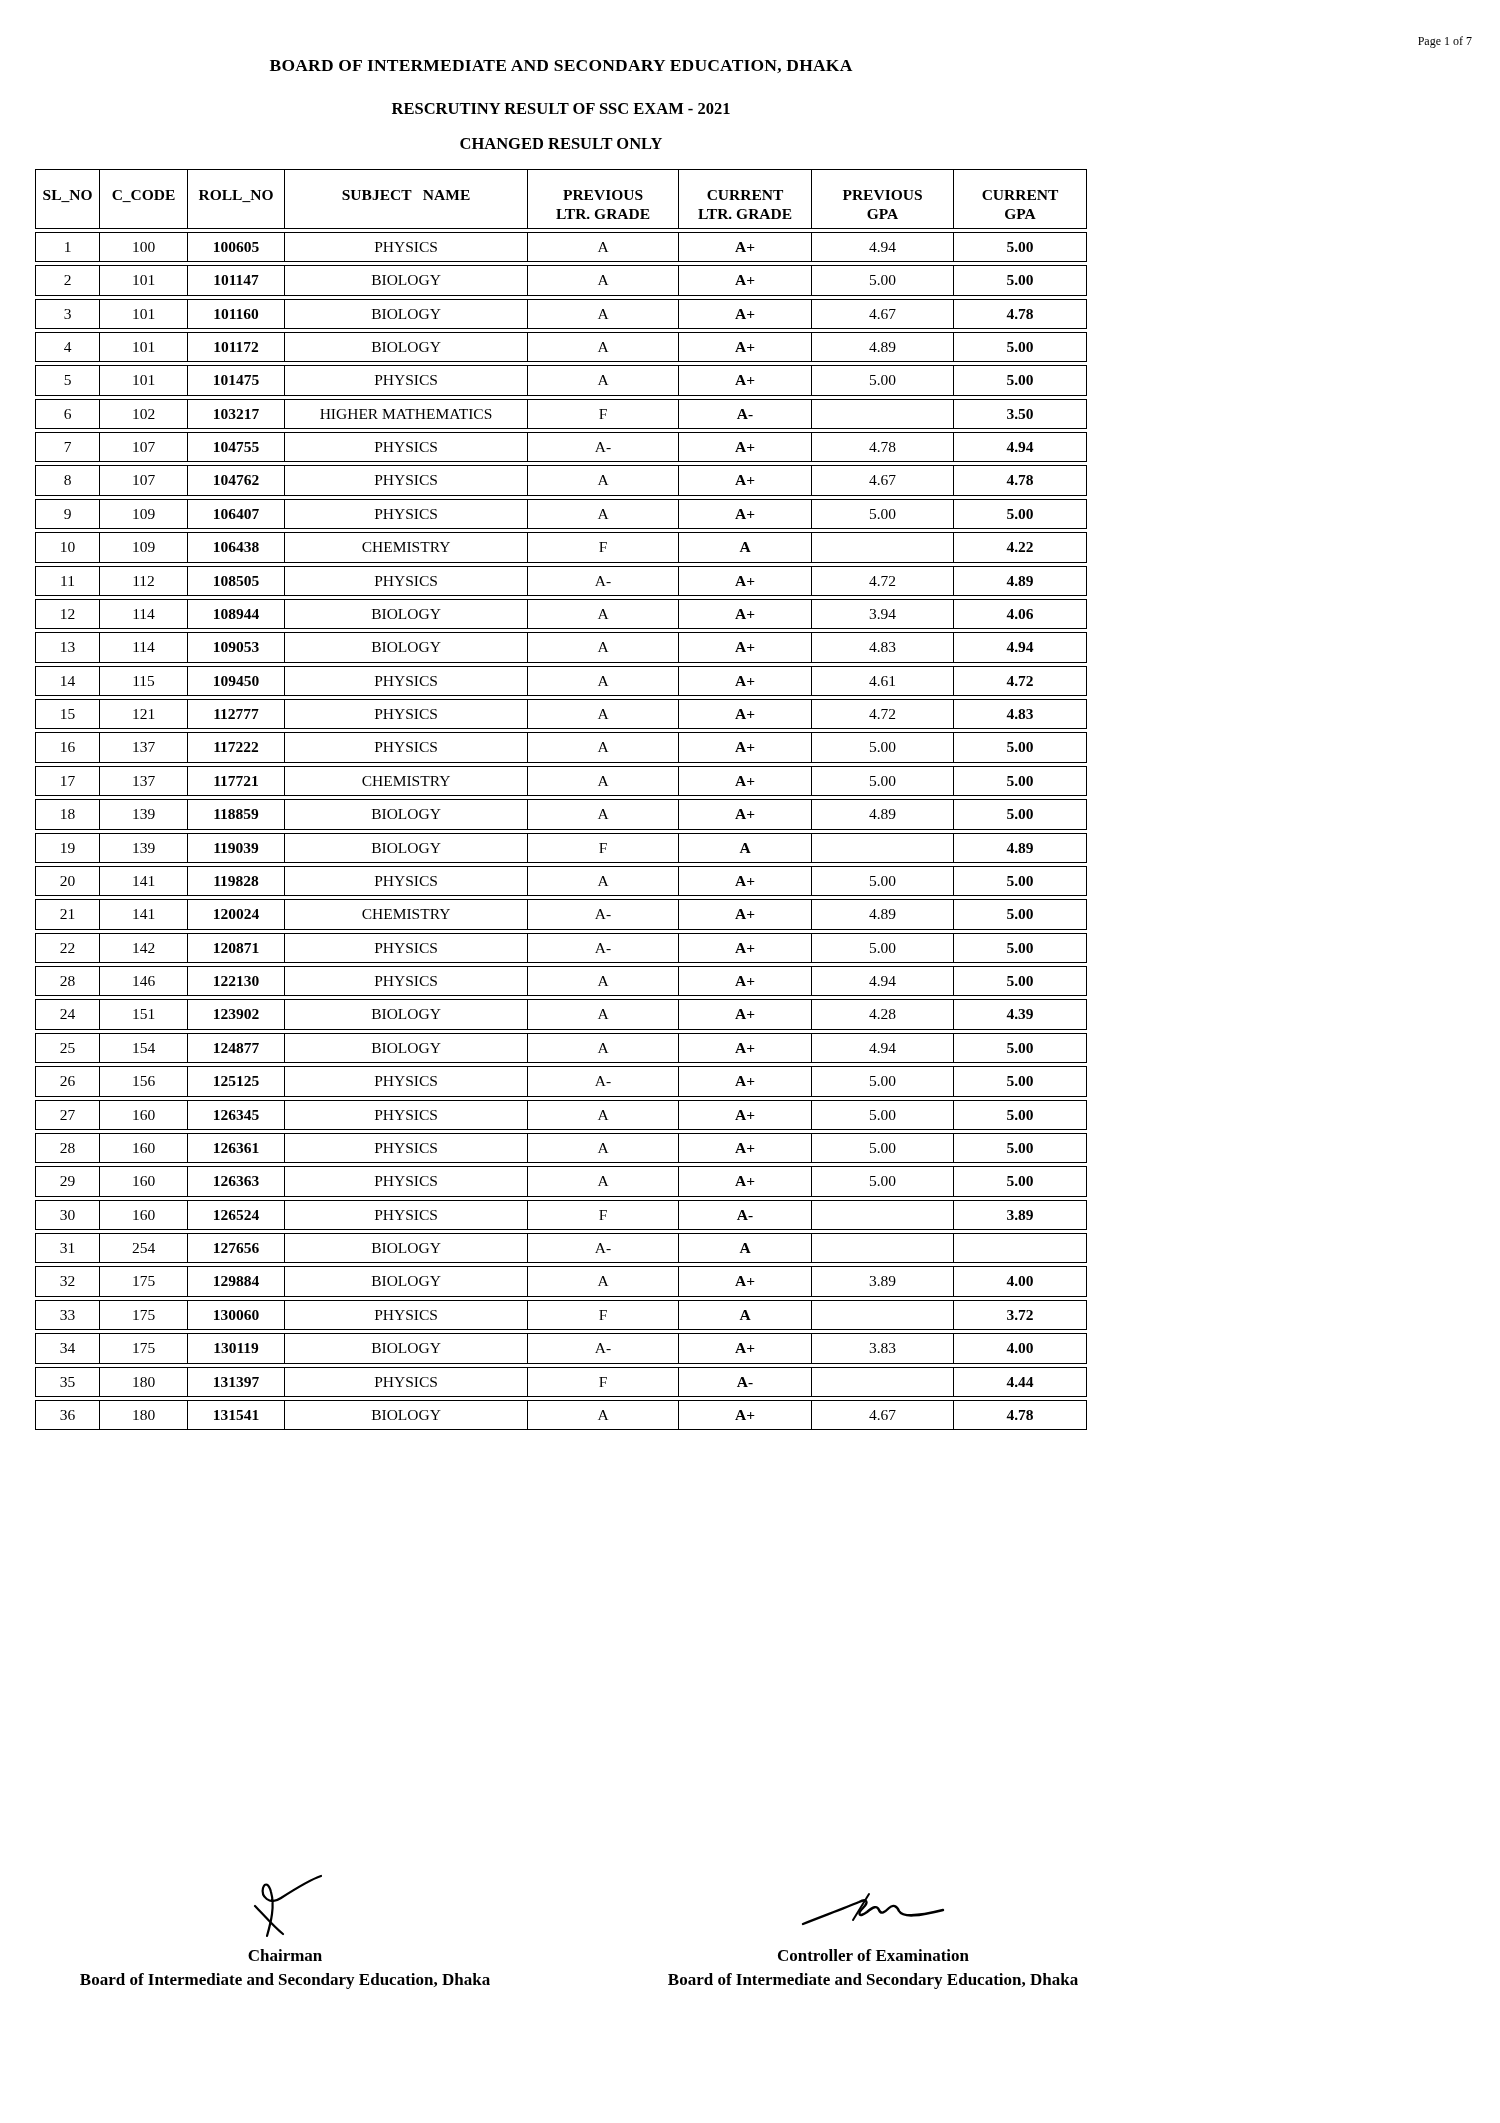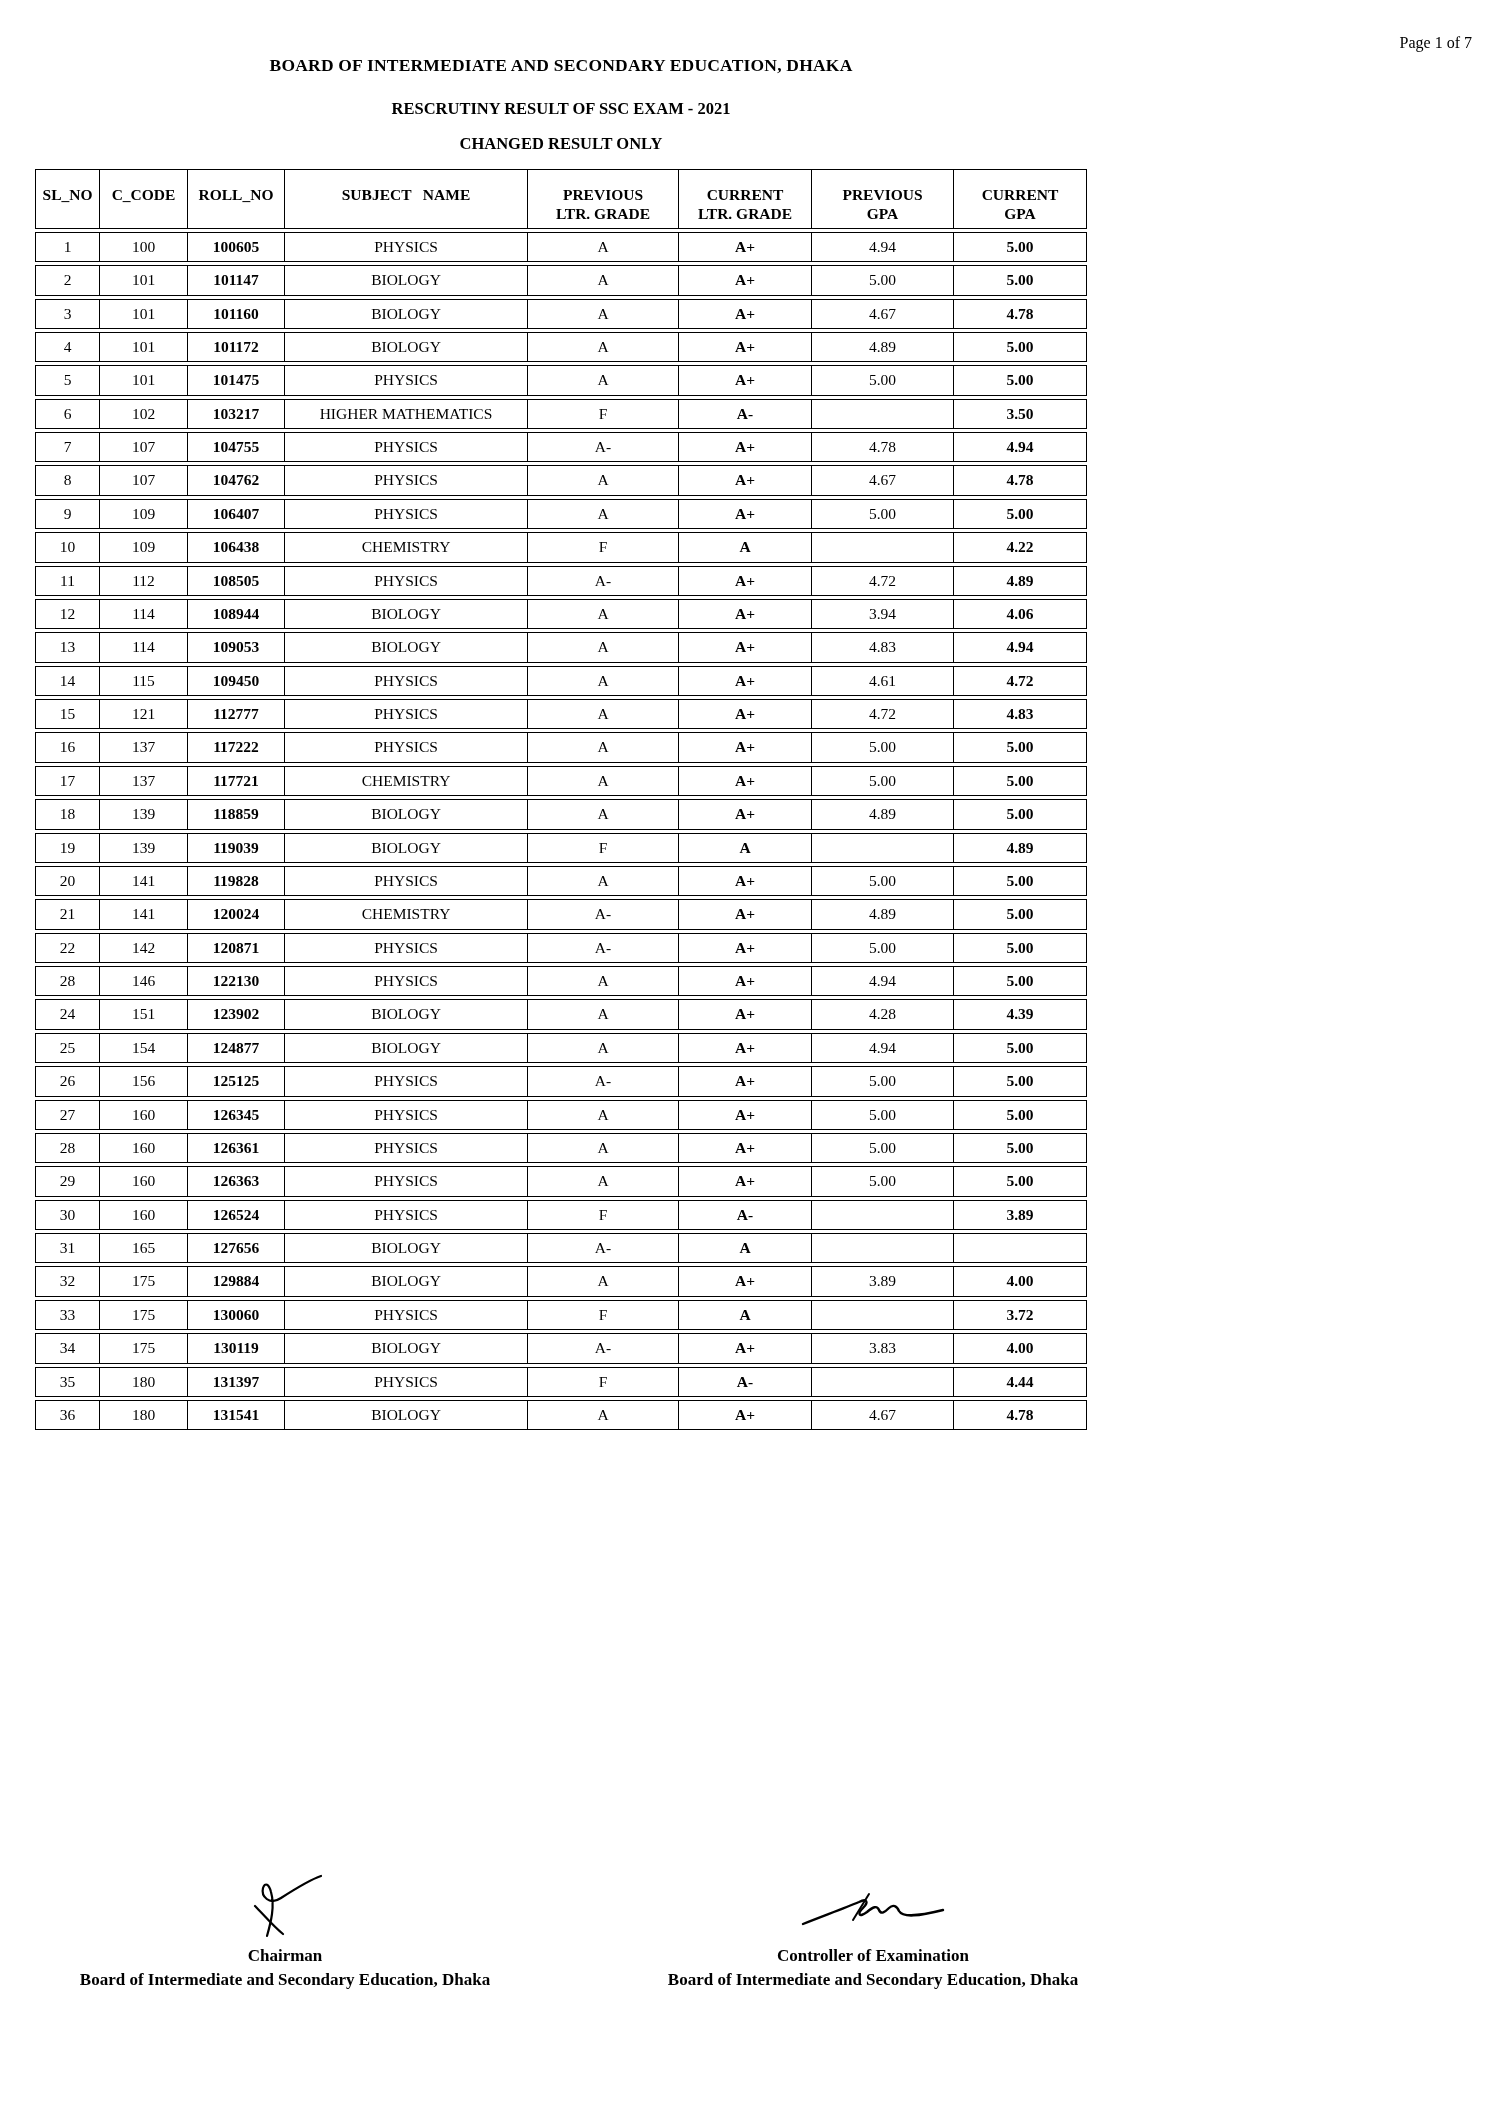--- a/index.html
+++ b/index.html
@@ -18,21 +18,21 @@
   .content {
     position: absolute;
     left: 35px;
     top: 0;
     width: 1052px;
   }
   .page-indicator {
     position: absolute;
     top: 34px;
     right: 28px;
-    font-size: 16px;
+    font-size: 12px;
   }
   .title-block { text-align: center; padding-top: 55px; }
   .title-line1 { font-size: 17.5px; font-weight: bold; letter-spacing: 0.2px; }
   .title-line2 { font-size: 16.5px; font-weight: bold; margin-top: 23px; }
   .title-line3 { font-size: 16.5px; font-weight: bold; margin-top: 15px; }
 
   table.results {
     margin-top: 12px;
     width: 1052px;
     border-collapse: separate;
@@ -411,21 +411,21 @@
             <td class="col-1 w1">160</td>
             <td class="col-2 w2">126524</td>
             <td class="col-3 w3">PHYSICS</td>
             <td class="col-4 w4">F</td>
             <td class="col-5 w5">A-</td>
             <td class="col-6 w6">&nbsp;</td>
             <td class="col-7 w7">3.89</td>
           </tr>
           <tr>
             <td class="col-0 w0">31</td>
-            <td class="col-1 w1">165</td>
+            <td class="col-1 w1">254</td>
             <td class="col-2 w2">127656</td>
             <td class="col-3 w3">BIOLOGY</td>
             <td class="col-4 w4">A-</td>
             <td class="col-5 w5">A</td>
             <td class="col-6 w6">&nbsp;</td>
             <td class="col-7 w7">&nbsp;</td>
           </tr>
           <tr>
             <td class="col-0 w0">32</td>
             <td class="col-1 w1">175</td>

